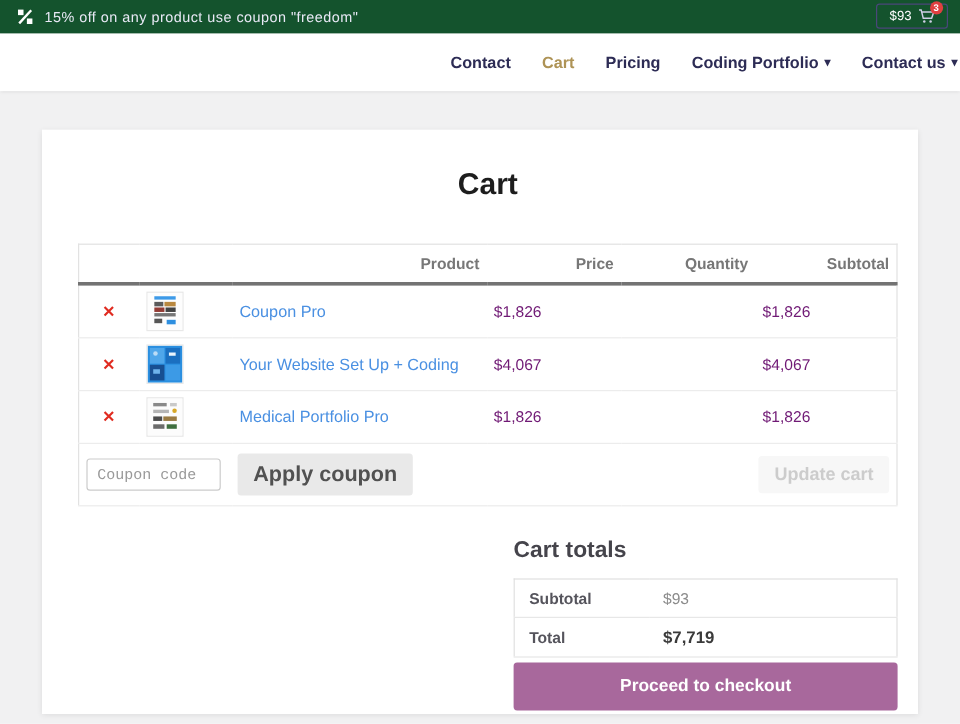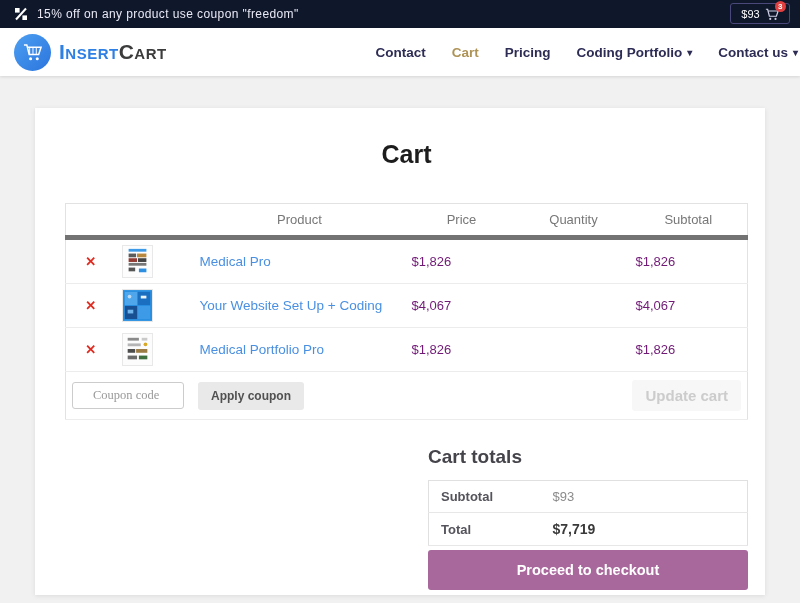--- a/index.html
+++ b/index.html
@@ -1,20 +1,20 @@
 <!DOCTYPE html>
 <html><head>
 <meta charset="utf-8">
 <style>
   * { margin:0; padding:0; box-sizing:border-box; }
   html,body { width:800px; height:603px; overflow:hidden;
     font-family:"Liberation Sans", sans-serif; background:#f1f1f2; }
 
   
-  .topbar { height:28px; background:#0f172a; display:flex; align-items:center;
+  .topbar { height:28px; background:#14532d; display:flex; align-items:center;
     padding:0 10px 0 14px; color:#e9e9f6; position:relative; }
   .promo-wrap { display:flex; align-items:center; gap:9px; }
   .promo-text { font-size:12px; letter-spacing:.4px; color:#e9e9f6; }
   .discount-icon { width:14px; height:14px; display:inline-block; }
   .topcart { position:absolute; right:10px; top:3px; height:21px; min-width:60px;
     border:1px solid #4a477a; border-radius:3px; display:flex; align-items:center;
     justify-content:center; gap:5px; padding:0 8px; cursor:pointer; }
   .topcart-amount { font-size:11px; color:#fff; }
   .topcart-icon-wrap { position:relative; width:14px; height:13px; }
   .cart-badge { position:absolute; top:-6px; right:-7px; background:#e04040; color:#fff;
@@ -39,44 +39,44 @@
 
   
   .main-wrap { padding:32px 35px 0 35px; }
   .card { background:#fff; width:730px; height:487px;
     box-shadow:0 1px 5px rgba(0,0,0,.09); padding:30px 17px 0 30px; }
   .page-title { text-align:center; font-size:25px; font-weight:bold; color:#1d1d1d;
     margin-top:2px; margin-bottom:34px; }
 
   
   table.cart-table { width:100%; border-collapse:collapse; border:1px solid #e2e2e2; }
-  .cart-table th { font-size:13px; color:#777; font-weight:normal; text-align:center;
-    padding:8px 6px; border-bottom:5px solid #737373; }
+  .cart-table th { font-size:13px; color:#777; font-weight:bold; text-align:right;
+    padding:8px 6px; border-bottom:3px solid #737373; }
   .cart-table td { padding:5px 6px; border-bottom:1px solid #ececec; font-size:13px; }
   .col-remove { width:50px; text-align:center; }
   .col-thumb { width:78px; }
   .col-price { width:112px; }
   .col-qty { width:112px; }
   .col-subtotal { width:118px; }
   .remove-x { color:#e02b20; font-weight:bold; font-size:13px; cursor:pointer;
     display:inline-block; width:100%; text-align:center; }
   .product-link { color:#4a90e2; text-decoration:none; font-size:13.5px; cursor:pointer; }
   .money { color:#701a75; font-size:13px; }
   .thumb { width:31px; height:33px; display:block; border:1px solid #e8e8e8; cursor:pointer; }
 
   
   .coupon-cell { padding:8px 6px !important; }
   .coupon-row-flex { display:flex; align-items:center; }
   .coupon-input { width:112px; height:27px; border:1px solid #ccc; border-radius:3px;
-    padding:0 20px; font-size:12.5px; color:#555; font-family:Liberation Serif, serif; }
+    padding:0 8px; font-size:12.5px; color:#555; font-family:Liberation Mono, monospace; }
   .coupon-input::placeholder { color:#999; }
   .btn { border:none; border-radius:3px; font-family:"Liberation Sans",sans-serif;
     font-weight:bold; cursor:pointer; }
   .btn-apply { margin-left:14px; background:#e9e9e9; color:#515151;
-    font-size:12px; padding:7px 13px; }
+    font-size:18px; padding:7px 13px; }
   .btn-update { margin-left:auto; background:#f7f7f7; color:#cccccc;
     font-size:15px; padding:7px 13px; cursor:default; }
 
   
   .totals-wrap { width:320px; margin-left:auto; margin-top:26px; }
   .totals-title { font-size:19px; font-weight:bold; color:#45444b; margin-bottom:12px; }
   table.totals-table { width:100%; border-collapse:collapse; border:1px solid #e0e0e0; }
   .totals-table td { padding:8px 12px; font-size:13px; border-bottom:1px solid #e7e7e7; }
   .totals-label { font-weight:bold; color:#55545c; width:112px; }
   .val-muted { color:#8b8b8b; }
@@ -107,33 +107,20 @@
           <circle cx="6" cy="12" r="1.2" fill="#cfcfe6"></circle>
           <circle cx="12" cy="12" r="1.2" fill="#cfcfe6"></circle>
         </svg>
       </span>
       <span class="cart-badge">3</span>
     </span>
   </div>
 </div>
 
 <div class="siteheader">
-  <div class="brand">
-    <span class="logo-circle">
-      <svg viewBox="0 0 22 20" width="21" height="19">
-        <path d="M2 2h3l2.5 10h10l2.5-7.5H6" fill="none" stroke="#fff" stroke-width="1.6"></path>
-        <line x1="8" y1="4.5" x2="8" y2="12" stroke="#fff" stroke-width="1"></line>
-        <line x1="11.5" y1="4.5" x2="11.5" y2="12" stroke="#fff" stroke-width="1"></line>
-        <line x1="15" y1="4.5" x2="15" y2="12" stroke="#fff" stroke-width="1"></line>
-        <circle cx="9" cy="16.5" r="1.6" fill="#fff"></circle>
-        <circle cx="16" cy="16.5" r="1.6" fill="#fff"></circle>
-      </svg>
-    </span>
-    <span class="brand-text"><span class="brand-first">Insert</span><span class="brand-second">Cart</span></span>
-  </div>
   <div class="mainnav">
     <span class="nav-item">Contact</span>
     <span class="nav-item active">Cart</span>
     <span class="nav-item">Pricing</span>
     <span class="nav-item">
         <span>Coding Portfolio</span>
         <span class="caret">▾</span>
       </span>
     <span class="nav-item">
         <span>Contact us</span>
@@ -167,21 +154,21 @@
               <rect x="6" y="8" width="8" height="4" fill="#5b5b5b"></rect>
                   <rect x="15" y="8" width="10" height="4" fill="#b9883f"></rect>
               <rect x="6" y="13" width="9" height="4" fill="#933c35"></rect>
                   <rect x="16" y="13" width="9" height="4" fill="#444"></rect>
               <rect x="6" y="18" width="19" height="3" fill="#777"></rect>
               <rect x="6" y="23" width="7" height="4" fill="#555"></rect>
               <rect x="17" y="24" width="8" height="4" fill="#2e8fe0"></rect>
             </svg>
           </span>
         </td>
-        <td><span class="product-link">Medical Pro</span></td>
+        <td><span class="product-link">Coupon Pro</span></td>
         <td class="col-price"><span class="money">$1,826</span></td>
         <td class="col-qty"><span></span></td>
         <td class="col-subtotal"><span class="money">$1,826</span></td>
       </tr>
 
       <tr>
         <td class="col-remove"><span class="remove-x">✕</span></td>
         <td class="col-thumb">
           <span>
             <svg class="thumb" viewBox="0 0 31 33">

